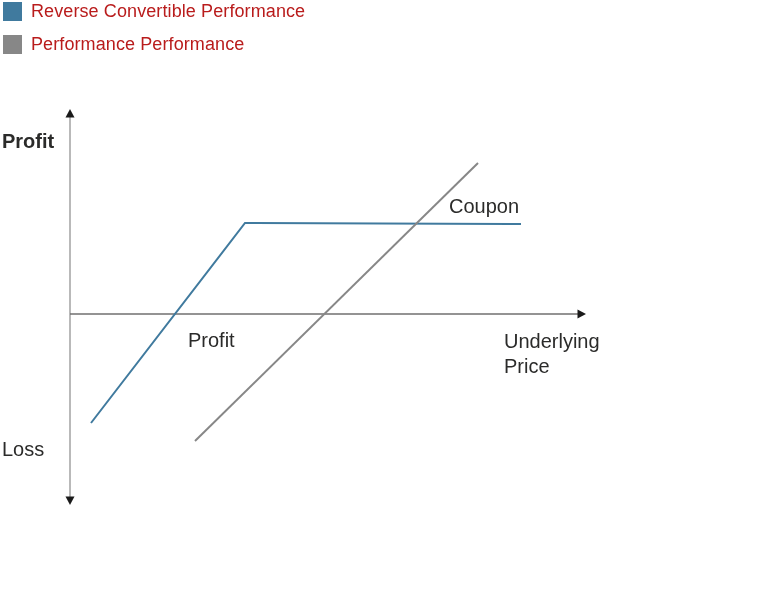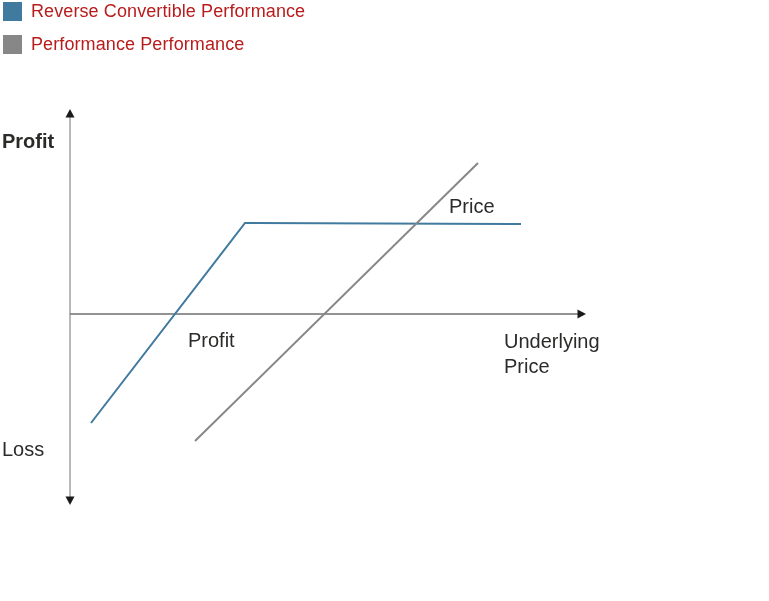--- a/index.html
+++ b/index.html
@@ -87,16 +87,16 @@
     <line x1="70" y1="314" x2="579" y2="314" stroke="#706f6f" stroke-width="1.5"></line>
     <path d="M586,314 L577.5,309.5 L577.5,318.5 Z" fill="#1a1a1a"></path>
 
     <polyline fill="none" stroke-width="2" stroke-linejoin="miter" stroke="#407a9e" points="91,423 245,223 521,224"></polyline>
     <polyline fill="none" stroke-width="2" stroke="#878787" points="195,441 478,163"></polyline>
   </svg>
 
   <div class="chart-label lbl-profit">Profit</div>
   <div class="chart-label lbl-loss">Loss</div>
   <div class="chart-label lbl-strike">Profit</div>
-  <div class="chart-label lbl-coupon">Price</div>
+  <div class="chart-label lbl-coupon">Coupon</div>
   <div class="chart-label lbl-underlying">Underlying Price</div>
 
 </div>
 
 </body></html>

